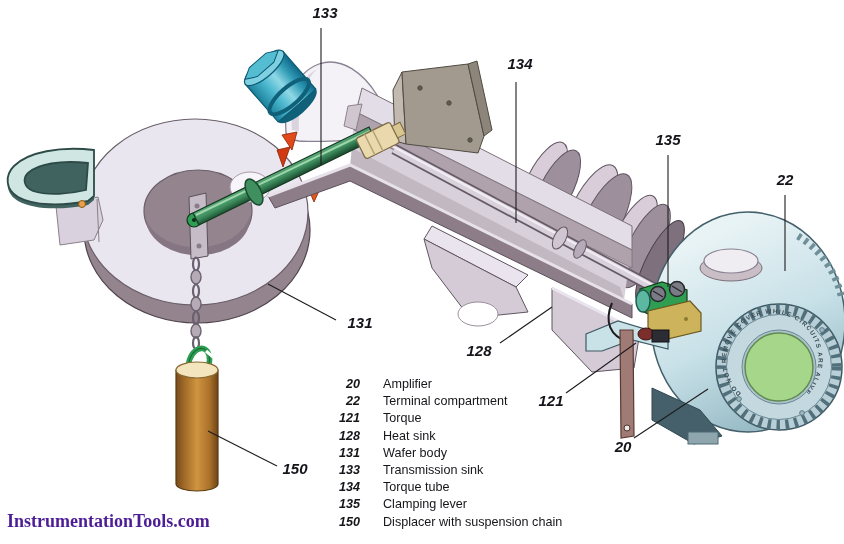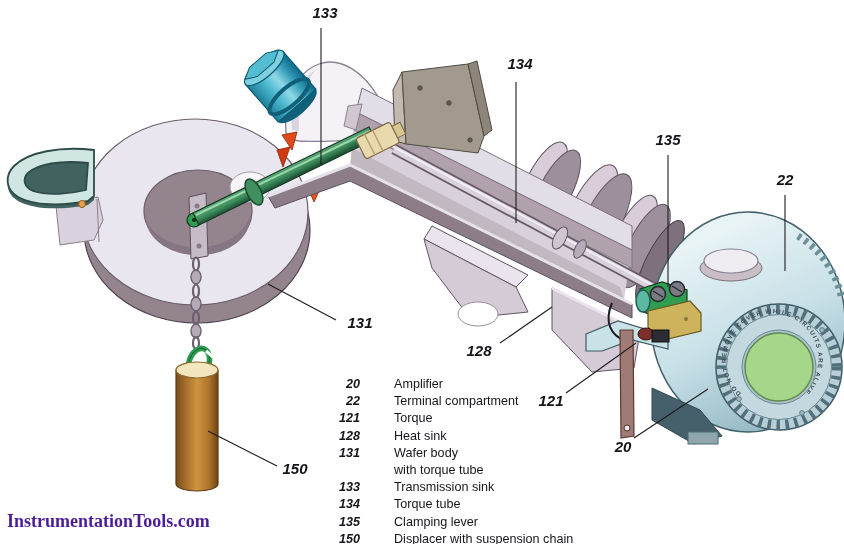--- a/index.html
+++ b/index.html
@@ -4,21 +4,21 @@
 <style>
   html,body{margin:0;padding:0;background:#fff;}
   #stage{position:relative;width:844px;height:544px;background:#fff;overflow:hidden;
          font-family:"Liberation Sans", sans-serif;}
   #diagram{position:absolute;left:0;top:0;}
   .callout{position:absolute;width:44px;text-align:center;font-size:15px;font-weight:bold;
            font-style:italic;color:#14141a;letter-spacing:0px;}
   #legend{position:absolute;left:322px;top:376px;font-size:12.6px;color:#15151a;}
   .lrow{display:flex;height:17.2px;line-height:16px;align-items:flex-start;}
   .lnum{width:38px;text-align:right;font-weight:bold;font-style:italic;flex:0 0 38px;}
-  .ldesc{margin-left:34px;white-space:nowrap;}
+  .ldesc{margin-left:23px;white-space:nowrap;}
   #watermark{position:absolute;left:7px;top:511px;font-family:"Liberation Serif", serif;
              font-weight:bold;font-size:18px;color:#4c1d95;}
 </style>
 </head>
 <body>
 
 <div id="stage">
 
 <svg id="diagram" width="844" height="544" viewBox="0 0 844 544">
   <defs>
@@ -250,24 +250,20 @@
       </div>
   <div class="lrow">
         <span class="lnum">128</span>
         <span class="ldesc">Heat sink</span>
       </div>
   <div class="lrow">
         <span class="lnum">131</span>
         <span class="ldesc">Wafer body</span>
       </div>
   <div class="lrow">
-        <span class="lnum"></span>
-        <span class="ldesc">with torque tube</span>
-      </div>
-  <div class="lrow">
         <span class="lnum">133</span>
         <span class="ldesc">Transmission sink</span>
       </div>
   <div class="lrow">
         <span class="lnum">134</span>
         <span class="ldesc">Torque tube</span>
       </div>
   <div class="lrow">
         <span class="lnum">135</span>
         <span class="ldesc">Clamping lever</span>

